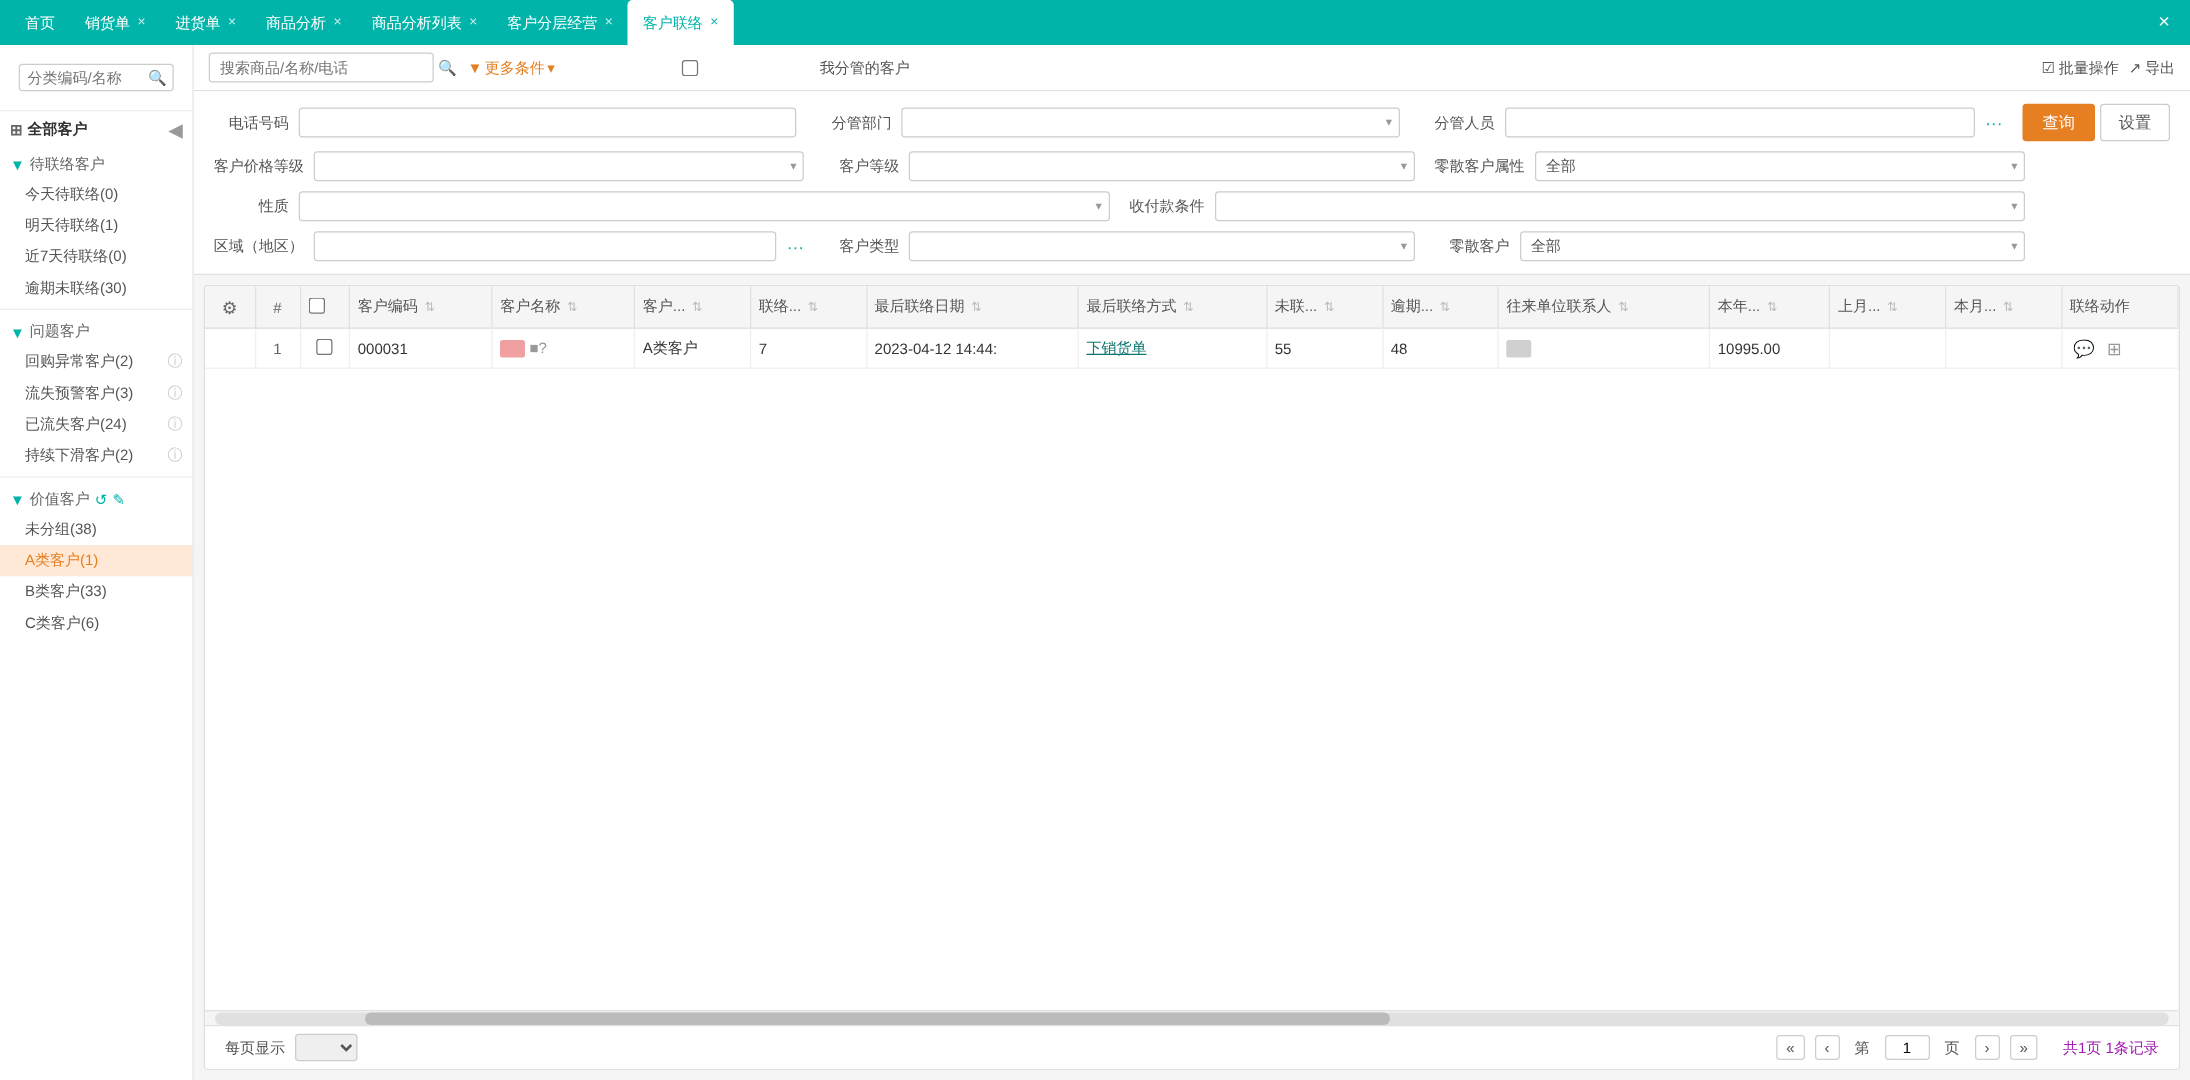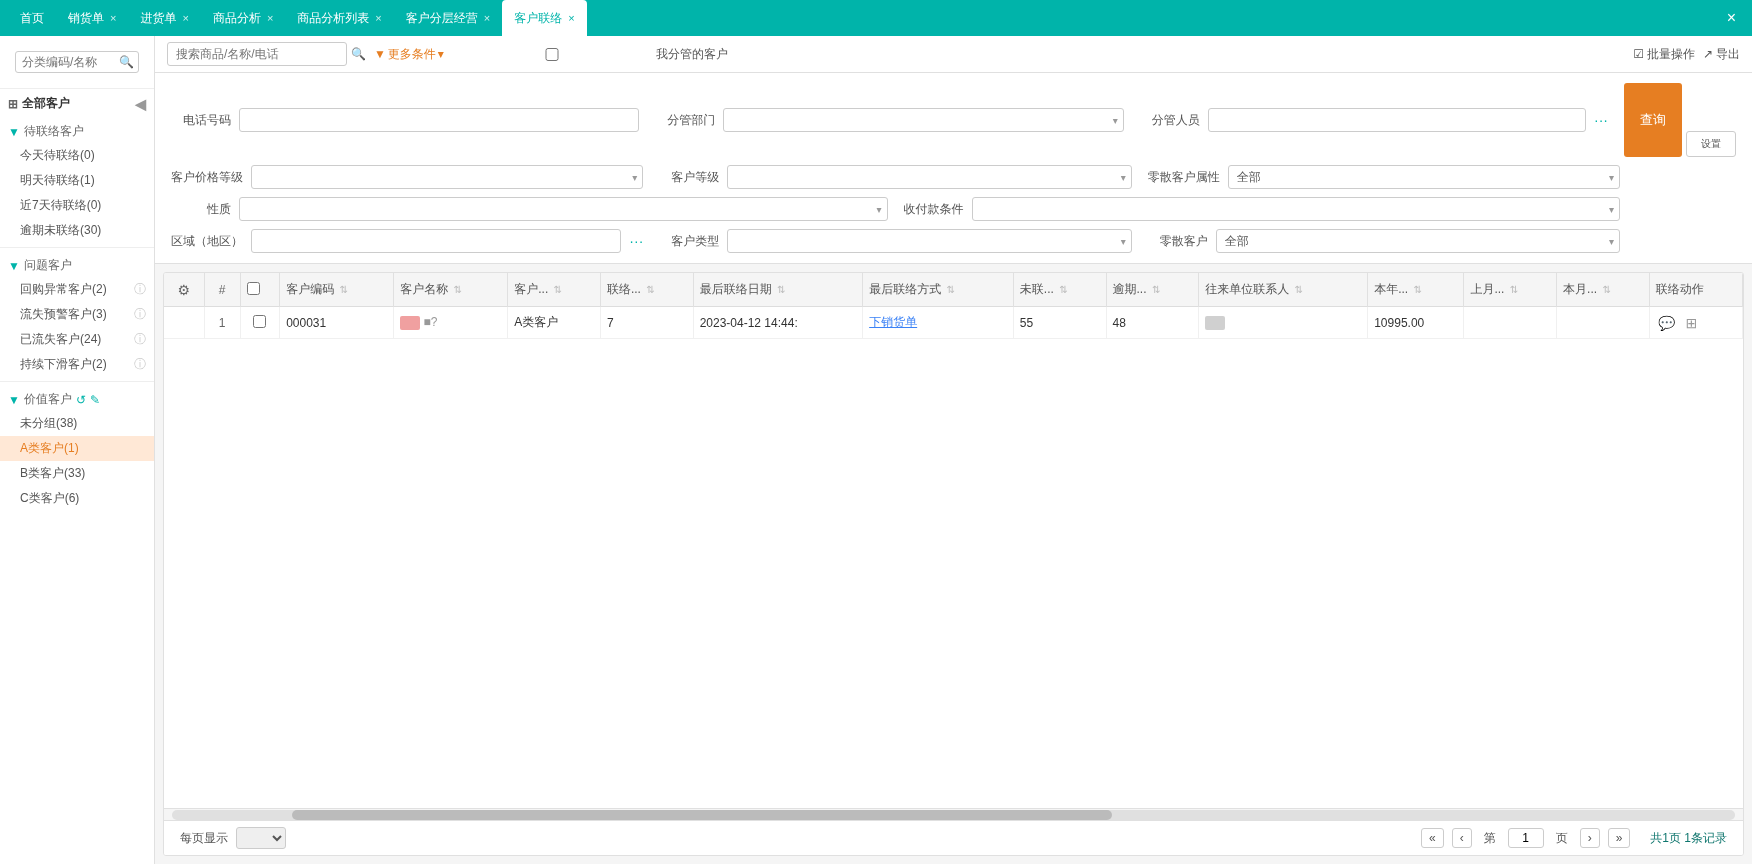--- a/index.html
+++ b/index.html
@@ -264,22 +264,21 @@
       cursor: pointer;
       font-size: 13px;
     }
     .setting-btn {
       background: #fff;
       color: #555;
       border: 1px solid #ccc;
       border-radius: 3px;
       padding: 5px 14px;
       cursor: pointer;
-      font-size: 10px;
-      margin-top: 48px;
+      font-size: 13px;
     }
 
     
     .table-container {
       flex: 1;
       background: #fff;
       margin: 8px;
       border: 1px solid #e0e0e0;
       border-radius: 3px;
       overflow: hidden;
@@ -310,21 +309,21 @@
       padding: 7px 6px;
       border-right: 1px solid #f0f0f0;
       border-bottom: 1px solid #f0f0f0;
       color: #333;
       white-space: nowrap;
     }
     .data-table .settings-col { width: 36px; text-align: center; }
     .data-table .num-col { width: 36px; text-align: center; color: #666; }
     .checkbox-cell { text-align: center; }
     .col-sort-icon { color: #bbb; font-size: 10px; margin-left: 2px; }
-    .link-text { color: #3b82f6; text-decoration: underline; cursor: pointer; }
+    .link-text { color: #0f766e; text-decoration: underline; cursor: pointer; }
     .icon-btn { color: #999; cursor: pointer; font-size: 14px; margin: 0 3px; }
 
     
     .table-scroll {
       flex: 1;
       overflow-x: auto;
       overflow-y: auto;
     }
     .bottom-scroll {
       background: #f5f5f5;
@@ -379,21 +378,21 @@
     }
     .page-btn:disabled { color: #ccc; cursor: default; }
     .page-input {
       border: 1px solid #ccc;
       border-radius: 3px;
       padding: 2px 4px;
       font-size: 12px;
       width: 36px;
       text-align: center;
     }
-    .page-total { color: #0f766e; white-space: nowrap; }
+    .page-total { color: #a21caf; white-space: nowrap; }
 
     
     .gear-icon { font-size: 14px; color: #666; cursor: pointer; }
 
     
     .color-swatch {
       display: inline-block;
       width: 20px;
       height: 14px;
       background: #f0a0a0;

